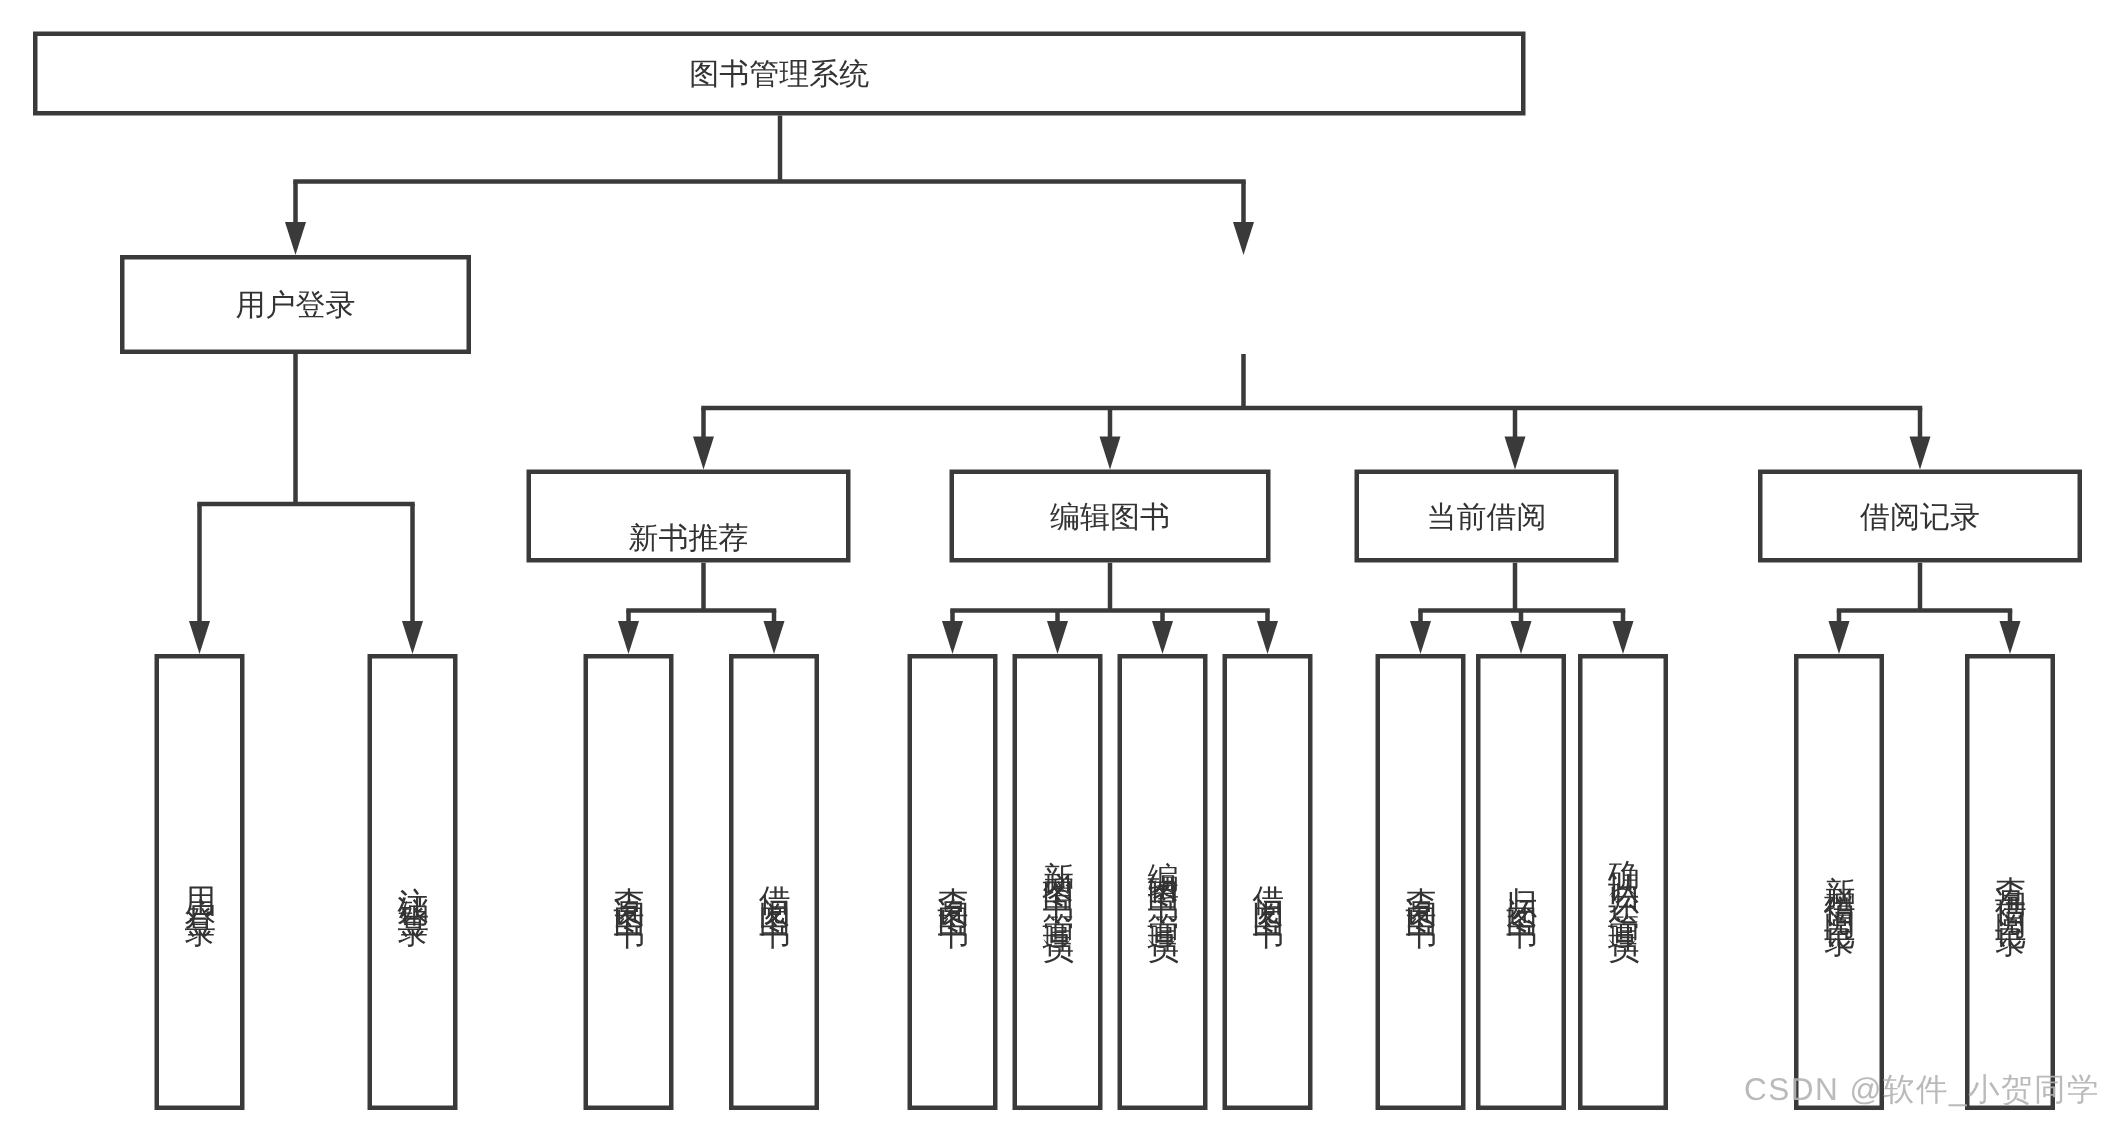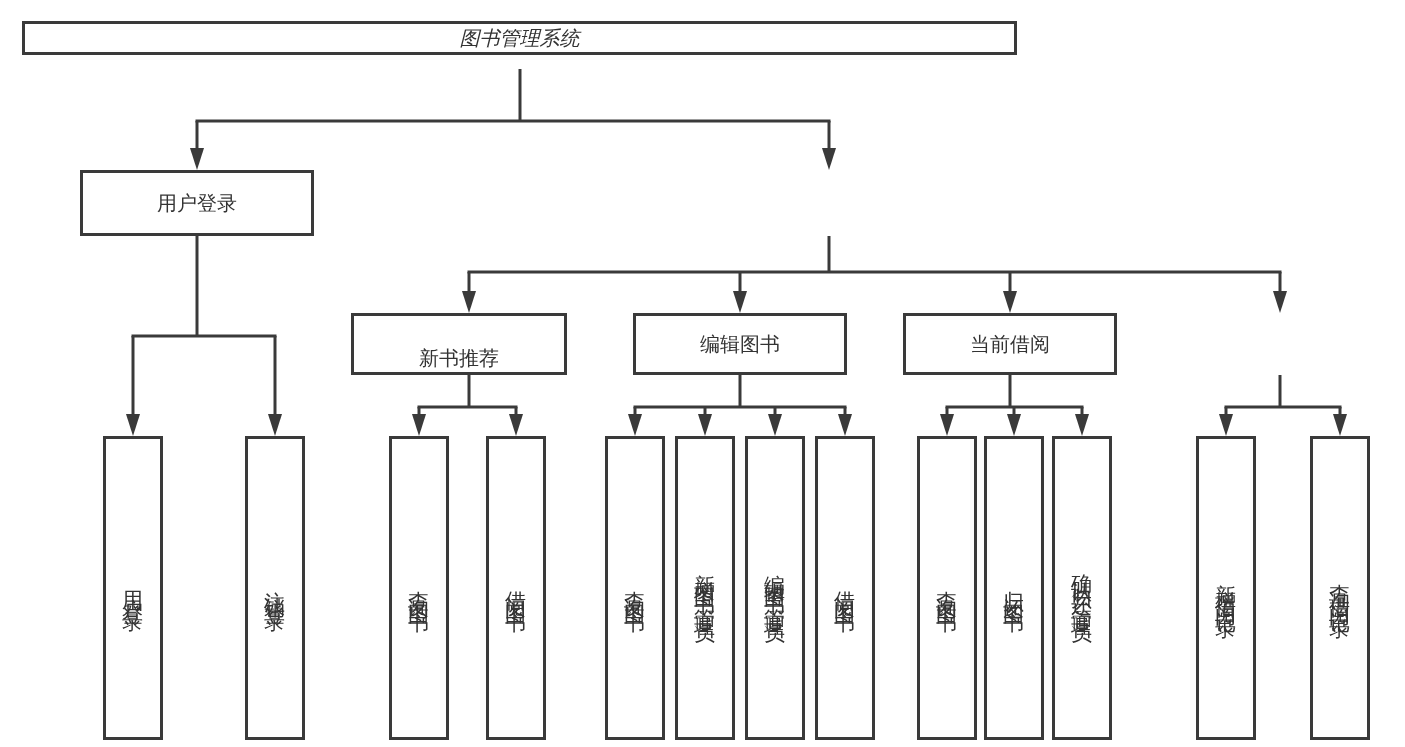--- a/index.html
+++ b/index.html
@@ -6,28 +6,28 @@
   #canvas{
     position:relative;width:1405px;height:747px;background:#ffffff;overflow:hidden;
     font-family:"Liberation Sans",sans-serif;
   }
   svg.connectors{position:absolute;left:0;top:0;z-index:1;}
   .box{
     position:absolute;background:#ffffff;border:3px solid #3a3a3a;box-sizing:border-box;
     display:flex;align-items:center;justify-content:center;
     color:#333333;z-index:2;
   }
-  .box-root{left:22px;top:21px;width:995px;height:34px;font-size:20px;font-style:italic;}
+  .box-root{left:22px;top:21px;width:995px;height:56px;font-size:20px;}
   .box-l2{top:170px;width:234px;height:66px;font-size:20px;}
   .box-l2a{left:80px;}
   .box-l2b{left:712px;}
   .box-l3{top:313px;height:62px;font-size:20px;}
   .box-l3a{left:351px;width:216px;align-items:flex-end;}
   .box-l3b{left:633px;width:214px;}
-  .box-l3c{left:903px;width:214px;}
+  .box-l3c{left:903px;width:176px;}
   .box-l3d{left:1172px;width:216px;}
   .leaf{top:436px;width:60px;height:304px;}
   .leaf span{
     writing-mode:vertical-rl;text-orientation:mixed;
     font-size:21px;line-height:1;letter-spacing:7px;white-space:nowrap;
   }
   .lf1a{left:103px;} .lf1b{left:245px;}
   .lf2a{left:389px;} .lf2b{left:486px;}
   .lf3a{left:605px;} .lf3b{left:675px;} .lf3c{left:745px;} .lf3d{left:815px;}
   .lf4a{left:917px;} .lf4b{left:984px;} .lf4c{left:1052px;}
@@ -121,20 +121,23 @@
 
   <div class="box box-l3 box-l3a">
     <span>新书推荐</span>
   </div>
   <div class="box box-l3 box-l3b">
     <span>编辑图书</span>
   </div>
   <div class="box box-l3 box-l3c">
     <span>当前借阅</span>
   </div>
+  <div class="box box-l3 box-l3d">
+    <span>借阅记录</span>
+  </div>
 
   <div class="box leaf lf1a">
     <span>用户登录</span>
   </div>
   <div class="box leaf lf1b">
     <span>注销登录</span>
   </div>
 
   <div class="box leaf lf2a">
     <span>查询图书</span>
@@ -166,14 +169,15 @@
     <span>确认归还（管理员）</span>
   </div>
 
   <div class="box leaf lf5a">
     <span>新增借阅记录</span>
   </div>
   <div class="box leaf lf5b">
     <span>查询借阅记录</span>
   </div>
 
+  <div class="watermark">CSDN @软件_小贺同学</div>
 
 </div>
 
 </body></html>

